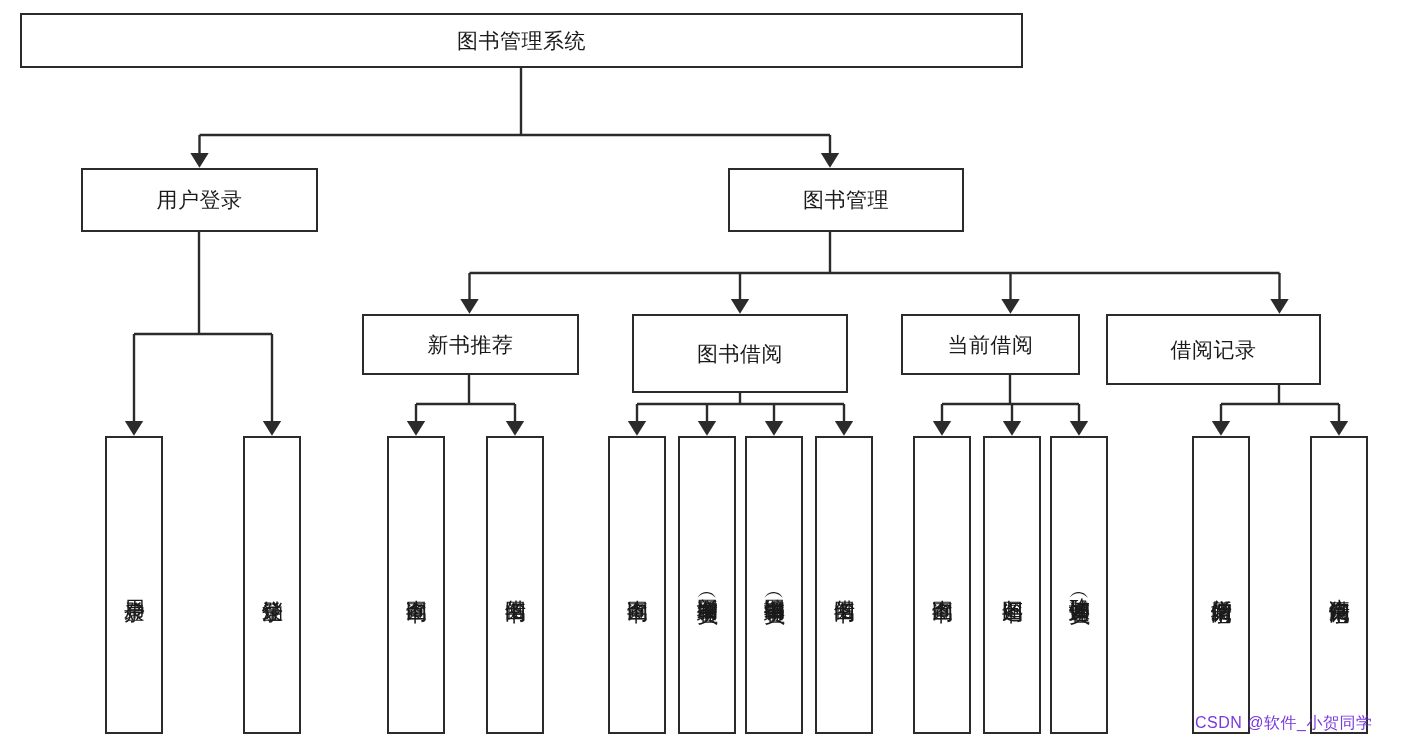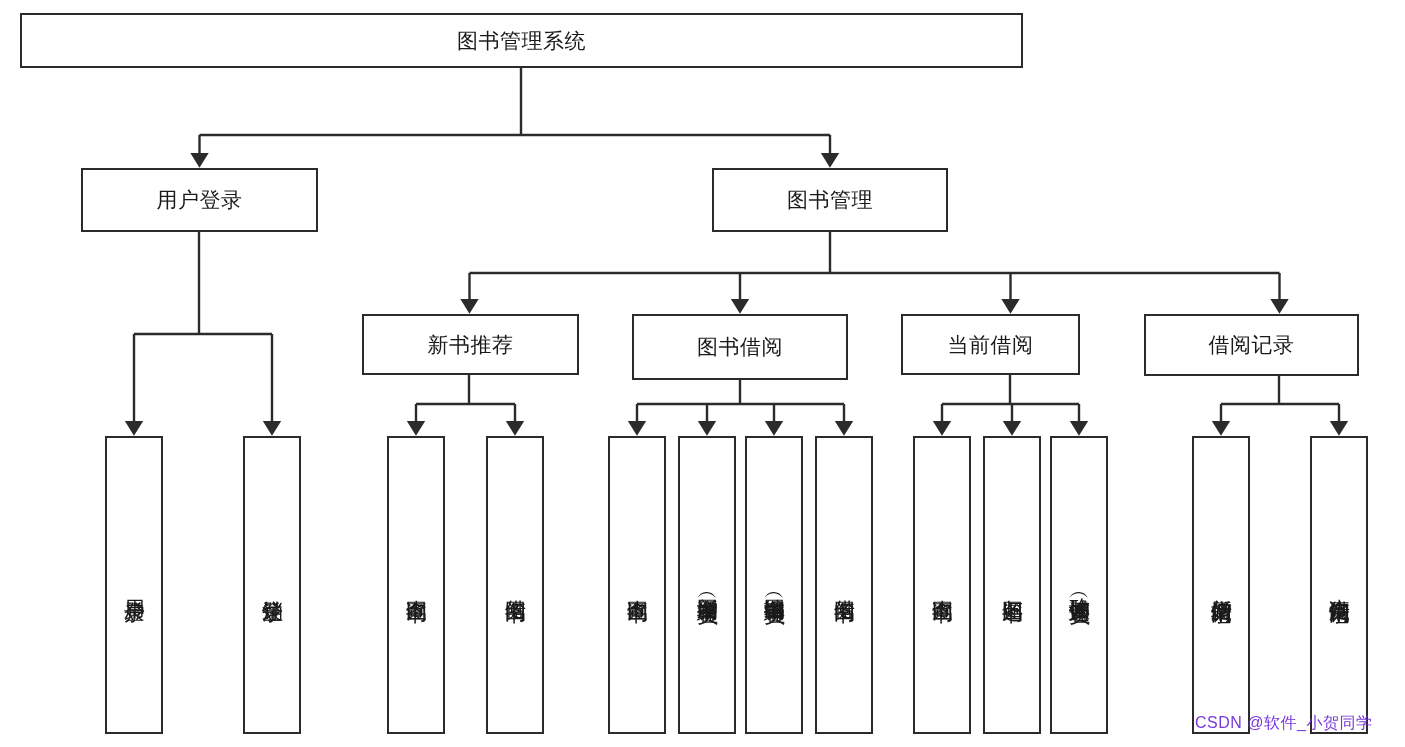--- a/index.html
+++ b/index.html
@@ -107,33 +107,33 @@
       </g>
   </svg>
 
   <div id="node-layer">
       <div class="node-box" style="left: 20px; top: 13px; width: 1003px; height: 55px;">
         <span class="node-label-h">图书管理系统</span>
       </div>
       <div class="node-box" style="left: 81px; top: 168px; width: 237px; height: 64px;">
         <span class="node-label-h">用户登录</span>
       </div>
-      <div class="node-box" style="left: 712px; top: 168px; width: 236px; height: 64px;">
+      <div class="node-box" style="left: 728px; top: 168px; width: 236px; height: 64px;">
         <span class="node-label-h">图书管理</span>
       </div>
       <div class="node-box" style="left: 362px; top: 314px; width: 217px; height: 61px;">
         <span class="node-label-h">新书推荐</span>
       </div>
-      <div class="node-box" style="left: 632px; top: 314px; width: 216px; height: 66px;">
+      <div class="node-box" style="left: 632px; top: 314px; width: 216px; height: 79px;">
         <span class="node-label-h">图书借阅</span>
       </div>
       <div class="node-box" style="left: 901px; top: 314px; width: 179px; height: 61px;">
         <span class="node-label-h">当前借阅</span>
       </div>
-      <div class="node-box" style="left: 1144px; top: 314px; width: 215px; height: 62px;">
+      <div class="node-box" style="left: 1106px; top: 314px; width: 215px; height: 71px;">
         <span class="node-label-h">借阅记录</span>
       </div>
       <div class="node-box" style="left: 105px; top: 436px; width: 58px; height: 298px;">
         <span class="node-label-v">用户登录</span>
       </div>
       <div class="node-box" style="left: 243px; top: 436px; width: 58px; height: 298px;">
         <span class="node-label-v">注销登录</span>
       </div>
       <div class="node-box" style="left: 387px; top: 436px; width: 58px; height: 298px;">
         <span class="node-label-v">查询图书</span>

